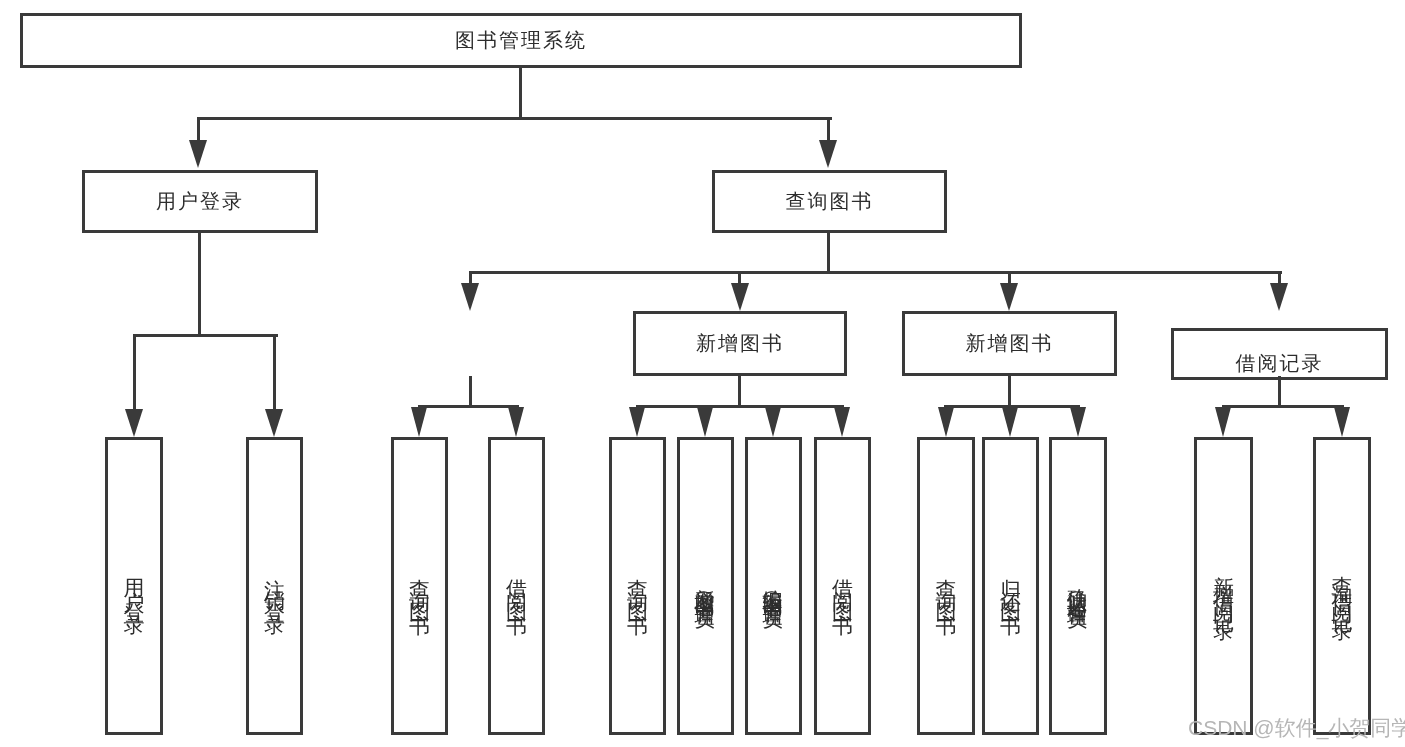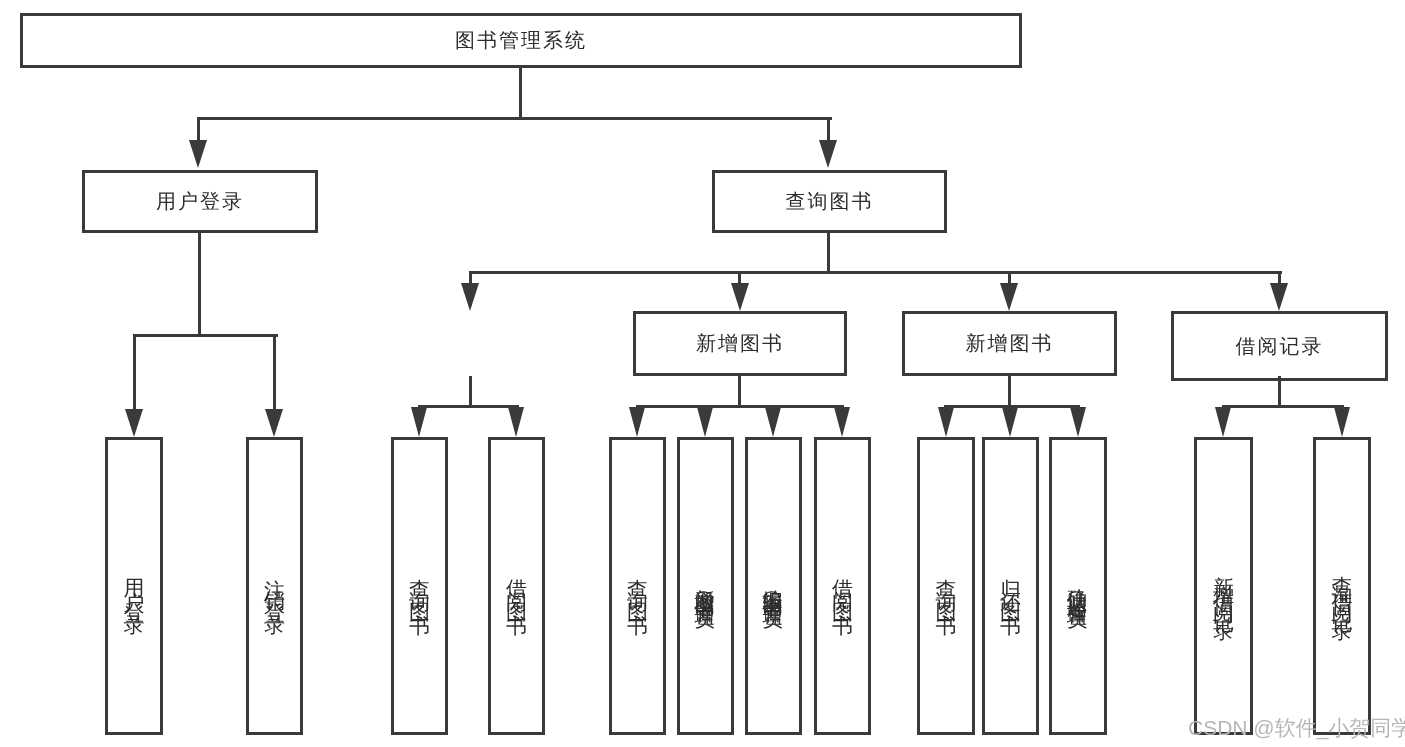--- a/index.html
+++ b/index.html
@@ -95,21 +95,21 @@
   <div class="arw" style="left:1000px;top:283px;"></div>
   <div class="ln" style="left:1278px;top:271px;width:3px;height:14px;"></div>
   <div class="arw" style="left:1270px;top:283px;"></div>
 
   <div class="nd" style="left:633px;top:311px;width:214px;height:65px;">
     <span>新增图书</span>
   </div>
   <div class="nd" style="left:902px;top:311px;width:215px;height:65px;">
     <span>新增图书</span>
   </div>
-  <div class="nd" style="left:1171px;top:311px;width:217px;height:70px;">
+  <div class="nd" style="left:1171px;top:328px;width:217px;height:52px;align-items:flex-end;">
     <span>借阅记录</span>
   </div>
 
   <div class="ln" style="left:469px;top:376px;width:3px;height:32px;"></div>
   <div class="ln" style="left:418px;top:405px;width:101px;height:3px;"></div>
   <div class="arw sm" style="left:411px;top:407px;"></div>
   <div class="arw sm" style="left:508px;top:407px;"></div>
 
   <div class="ln" style="left:738px;top:376px;width:3px;height:32px;"></div>
   <div class="ln" style="left:636px;top:405px;width:208px;height:3px;"></div>

